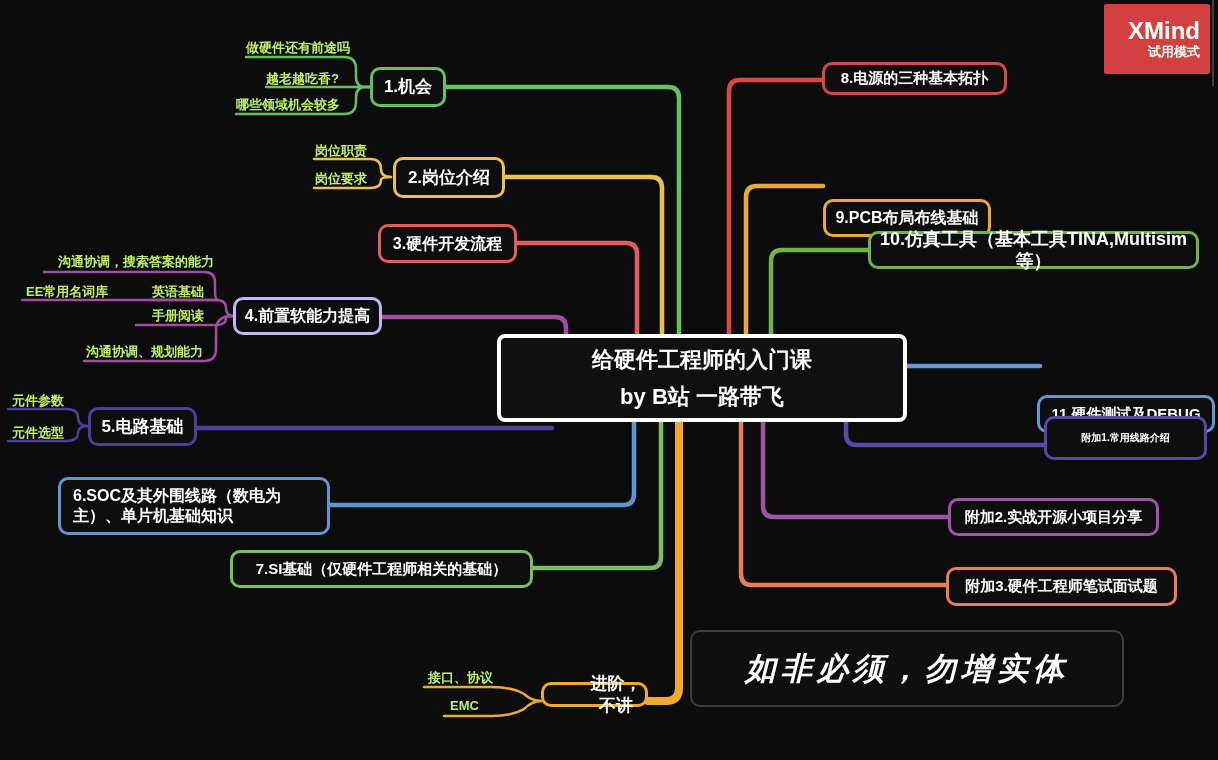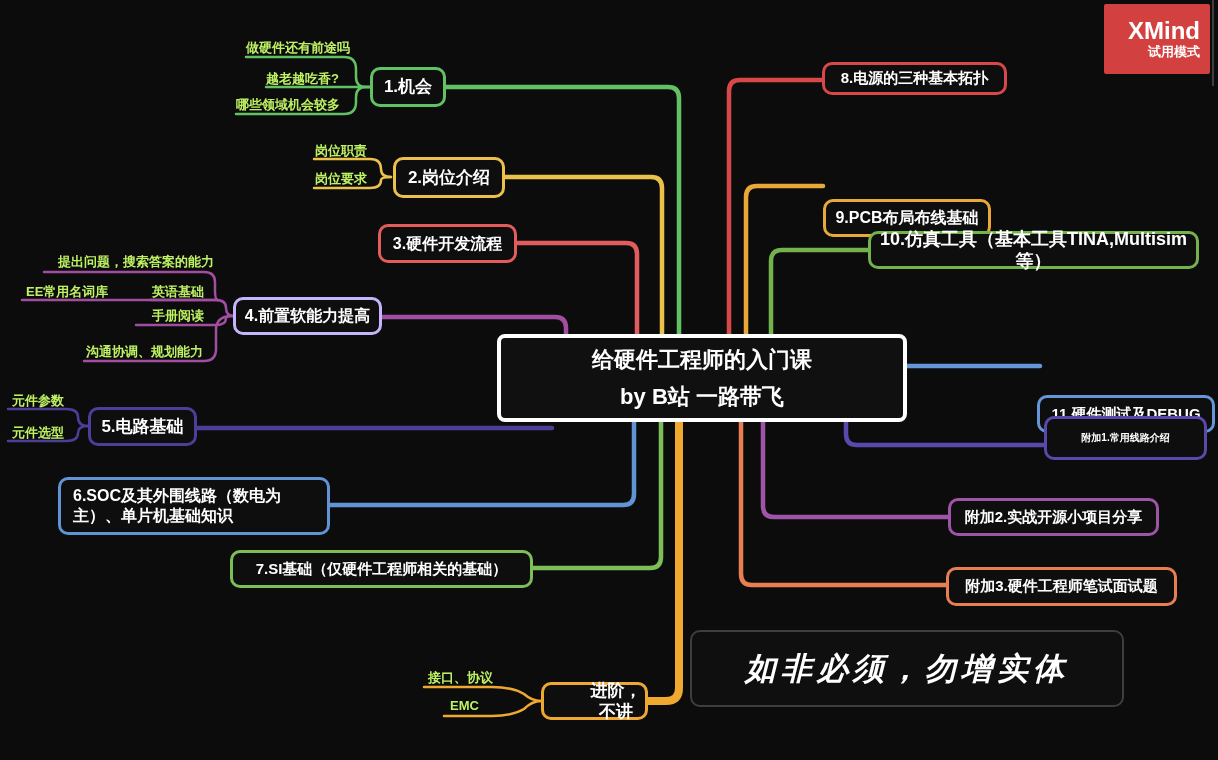--- a/index.html
+++ b/index.html
@@ -11,21 +11,21 @@
         background:#0e0e0e;border-radius:10px;color:#fff;font-weight:bold;text-align:center;line-height:1.25;}
   .lbl{position:absolute;z-index:3;color:#bef264;font-weight:bold;font-size:13px;white-space:nowrap;}
   
   .b1 {left:370px;top:67px; width:76px; height:40px;border:3px solid #62c263;font-size:17px;}
   .b2 {left:393px;top:157px;width:112px;height:41px;border:3px solid #ecc14b;font-size:17px;}
   .b3 {left:378px;top:224px;width:139px;height:39px;border:3px solid #e25c5c;font-size:16px;}
   .b4 {left:233px;top:297px;width:149px;height:38px;border:3px solid #c4b5fd;font-size:16px;}
   .b5 {left:88px; top:407px;width:109px;height:39px;border:3px solid #4e3d99;font-size:17px;}
   .b6 {left:58px; top:477px;width:272px;height:58px;border:3px solid #6094d4;font-size:16px;justify-content:flex-start;text-align:left;padding:0 12px;}
   .b7 {left:230px;top:550px;width:303px;height:38px;border:3px solid #7cbe58;font-size:15px;}
-  .adv{left:541px;top:682px;width:107px;height:38px;border:3px solid #f0a930;font-size:17px;padding-left:43px;}
+  .adv{left:541px;top:682px;width:107px;height:25px;border:3px solid #f0a930;font-size:17px;padding-left:43px;}
   .b8 {left:822px;top:62px; width:185px;height:33px;border:3px solid #d84848;font-size:15px;}
   .b9 {left:823px;top:167px;width:168px;height:38px;border:3px solid #eaa83a;font-size:16px;margin-top:32px;}
   .b10{left:868px;top:231px;width:331px;height:38px;border:3px solid #74b24c;font-size:18px;}
   .b11{left:1037px;top:347px;width:178px;height:38px;border:3px solid #6496d8;font-size:15px;margin-top:48px;}
   .a1 {left:1044px;top:416px;width:163px;height:44px;border:3px solid #5a48ac;font-size:10px;}
   .a2 {left:948px;top:498px;width:211px;height:38px;border:3px solid #9e55a8;font-size:15px;}
   .a3 {left:946px;top:567px;width:231px;height:39px;border:3px solid #e97e52;font-size:15px;}
   .center{left:497px;top:334px;width:410px;height:88px;border:4px solid #fff;border-radius:8px;
           flex-direction:column;font-size:22px;line-height:1.7;background:#101010;}
   .quote{left:690px;top:630px;width:434px;height:77px;border:2px solid #3e3e3e;border-radius:10px;background:#0f0f0f;
@@ -96,21 +96,21 @@
   <div class="node b11">11.硬件测试及DEBUG</div>
   <div class="node a1">附加1.常用线路介绍</div>
   <div class="node a2">附加2.实战开源小项目分享</div>
   <div class="node a3">附加3.硬件工程师笔试面试题</div>
 
   <div class="lbl" style="left:246px;top:39px;">做硬件还有前途吗</div>
   <div class="lbl" style="left:266px;top:70px;">越老越吃香?</div>
   <div class="lbl" style="left:236px;top:96px;">哪些领域机会较多</div>
   <div class="lbl" style="left:315px;top:142px;">岗位职责</div>
   <div class="lbl" style="left:315px;top:170px;">岗位要求</div>
-  <div class="lbl" style="left:58px;top:253px;">提出问题，搜索答案的能力</div>
+  <div class="lbl" style="left:58px;top:253px;">沟通协调，搜索答案的能力</div>
   <div class="lbl" style="left:26px;top:283px;">EE常用名词库</div>
   <div class="lbl" style="left:152px;top:283px;">英语基础</div>
   <div class="lbl" style="left:152px;top:307px;">手册阅读</div>
   <div class="lbl" style="left:86px;top:343px;">沟通协调、规划能力</div>
   <div class="lbl" style="left:12px;top:392px;">元件参数</div>
   <div class="lbl" style="left:12px;top:424px;">元件选型</div>
   <div class="lbl" style="left:428px;top:669px;">接口、协议</div>
   <div class="lbl" style="left:450px;top:698px;">EMC</div>
 
   <div class="node quote">

